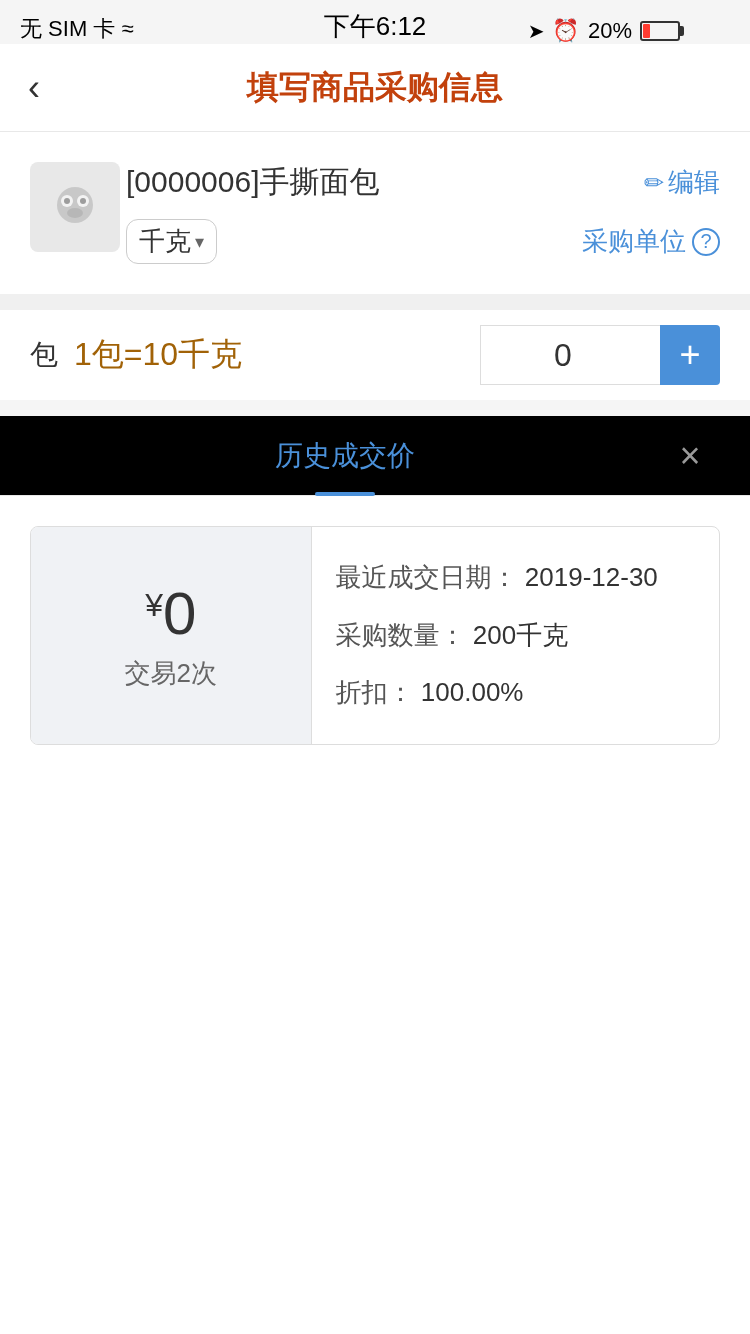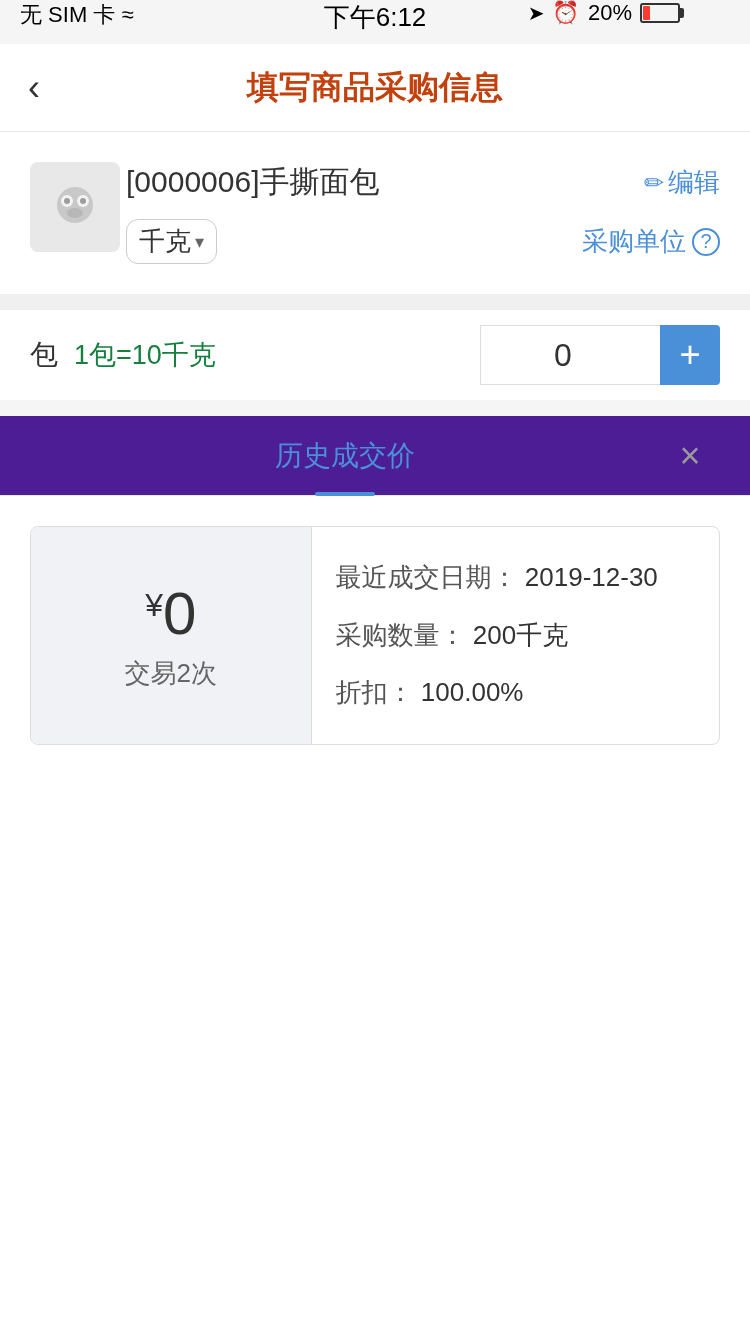--- a/index.html
+++ b/index.html
@@ -11,21 +11,21 @@
       background: #f5f5f5;
       overflow-x: hidden;
     }
 
     
     .status-bar {
       width: 700px;
       height: 44px;
       background: #f5f5f5;
       display: flex;
-      align-items: flex-start;
+      align-items: flex-end;
       justify-content: space-between;
       padding: 0 20px;
       font-size: 24px;
       color: #000;
     }
     .status-left {
       display: flex;
       align-items: center;
       gap: 8px;
       font-size: 22px;
@@ -214,22 +214,22 @@
       display: flex;
       align-items: center;
       gap: 16px;
     }
     .bag-icon-label {
       font-size: 28px;
       color: #333;
       font-weight: 500;
     }
     .bag-sub {
-      font-size: 27px;
-      color: #15803d;
+      font-size: 32px;
+      color: #a16207;
     }
     .quantity-input-group {
       display: flex;
       align-items: center;
       gap: 0;
     }
     .qty-input {
       width: 180px;
       height: 60px;
       border: 1px solid #ddd;
@@ -249,21 +249,21 @@
       align-items: center;
       justify-content: center;
       font-size: 36px;
       color: #fff;
       cursor: pointer;
       border-radius: 0 4px 4px 0;
     }
 
     
     .tabs-bar {
-      background: #4c1d95;
+      background: #000000;
       display: flex;
       align-items: center;
       border-bottom: 1px solid #e8e8e8;
       padding: 0 30px;
       height: 80px;
       margin-top: 16px;
     }
     .tab-item {
       flex: 1;
       display: flex;

